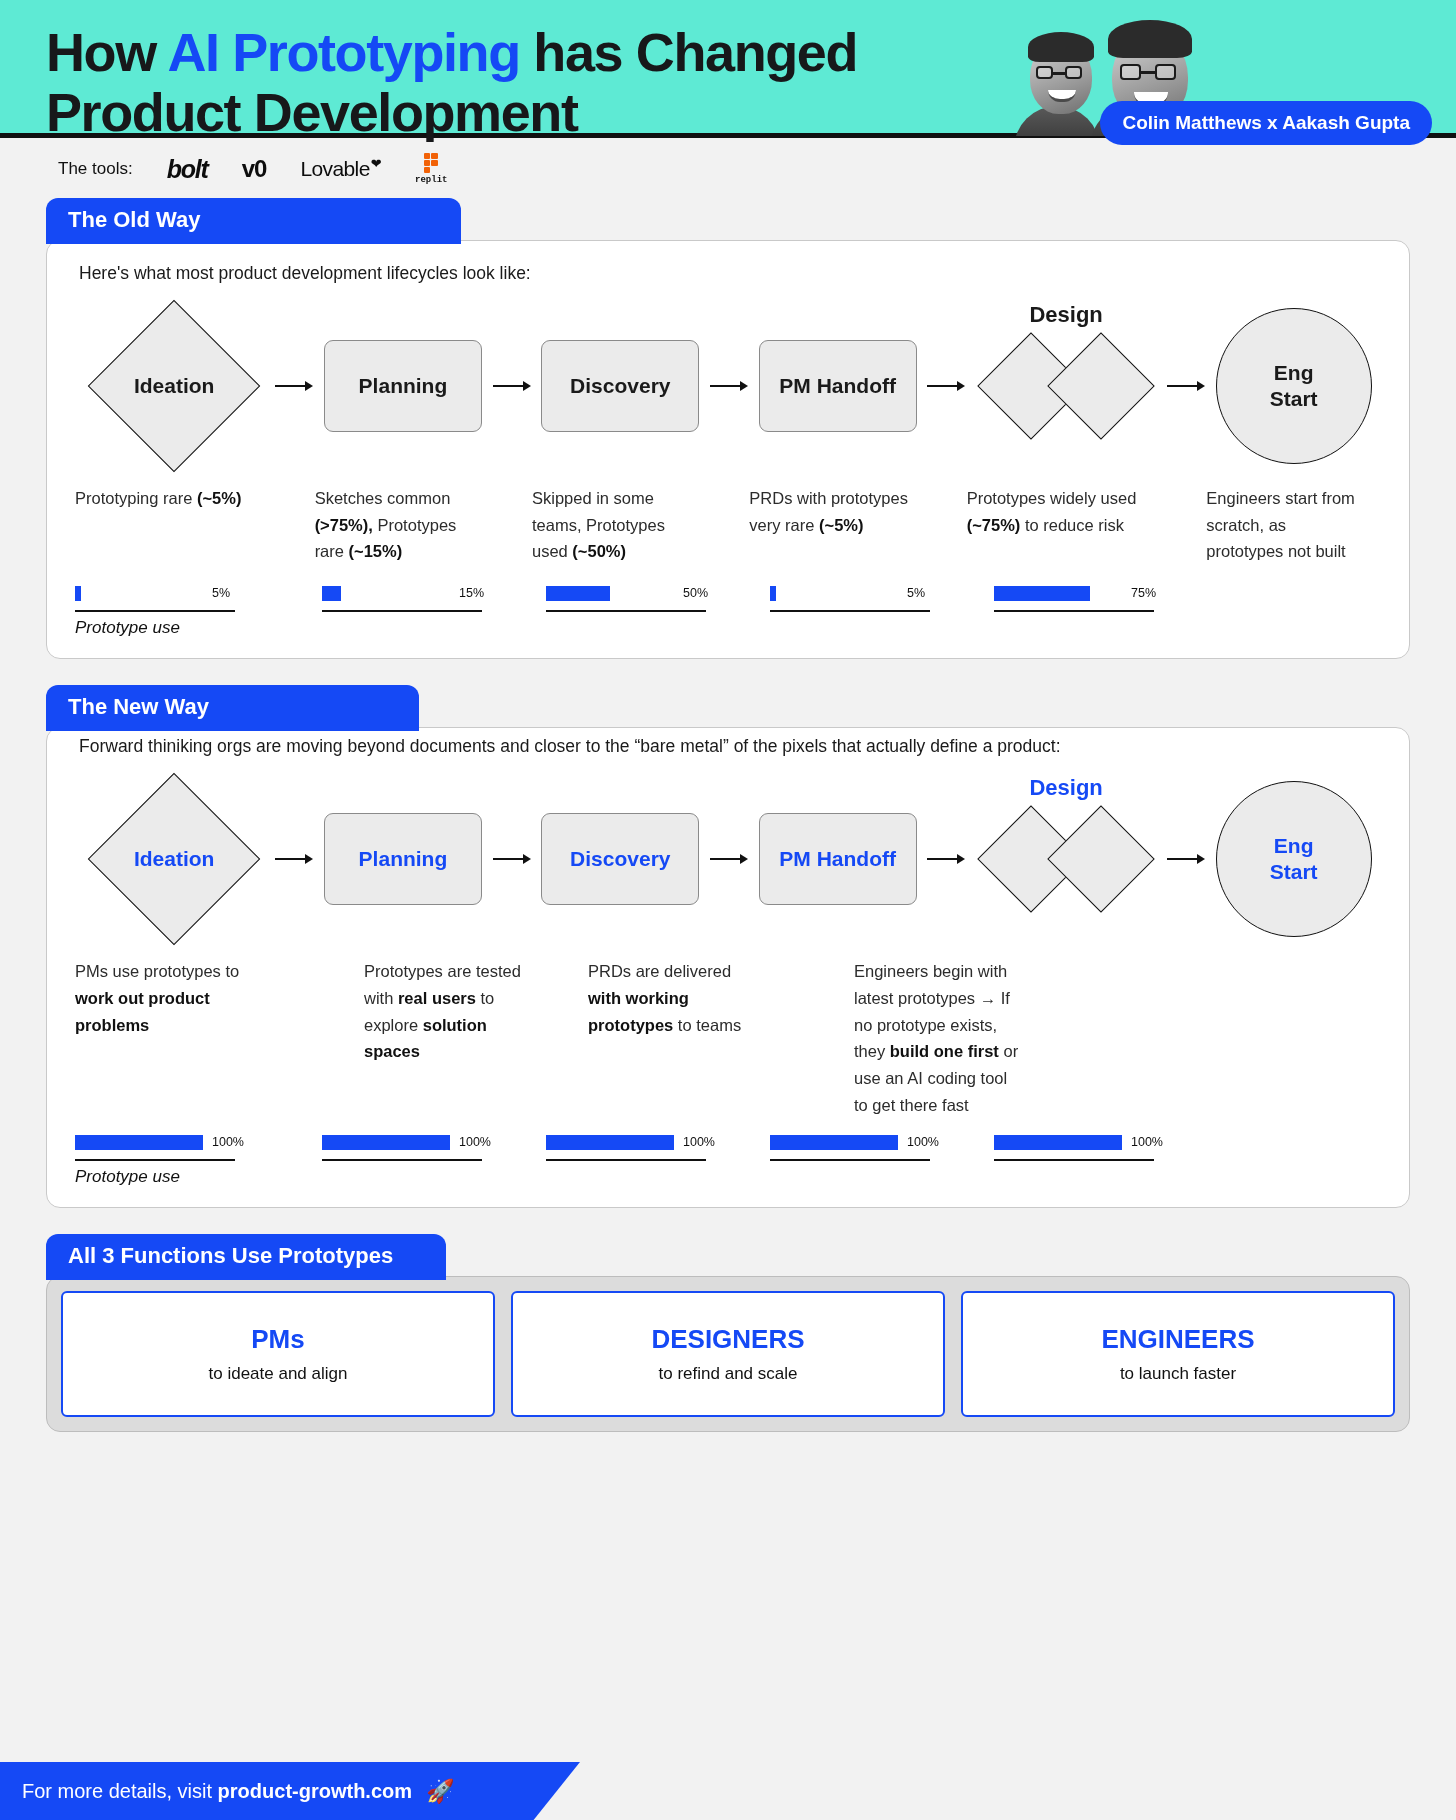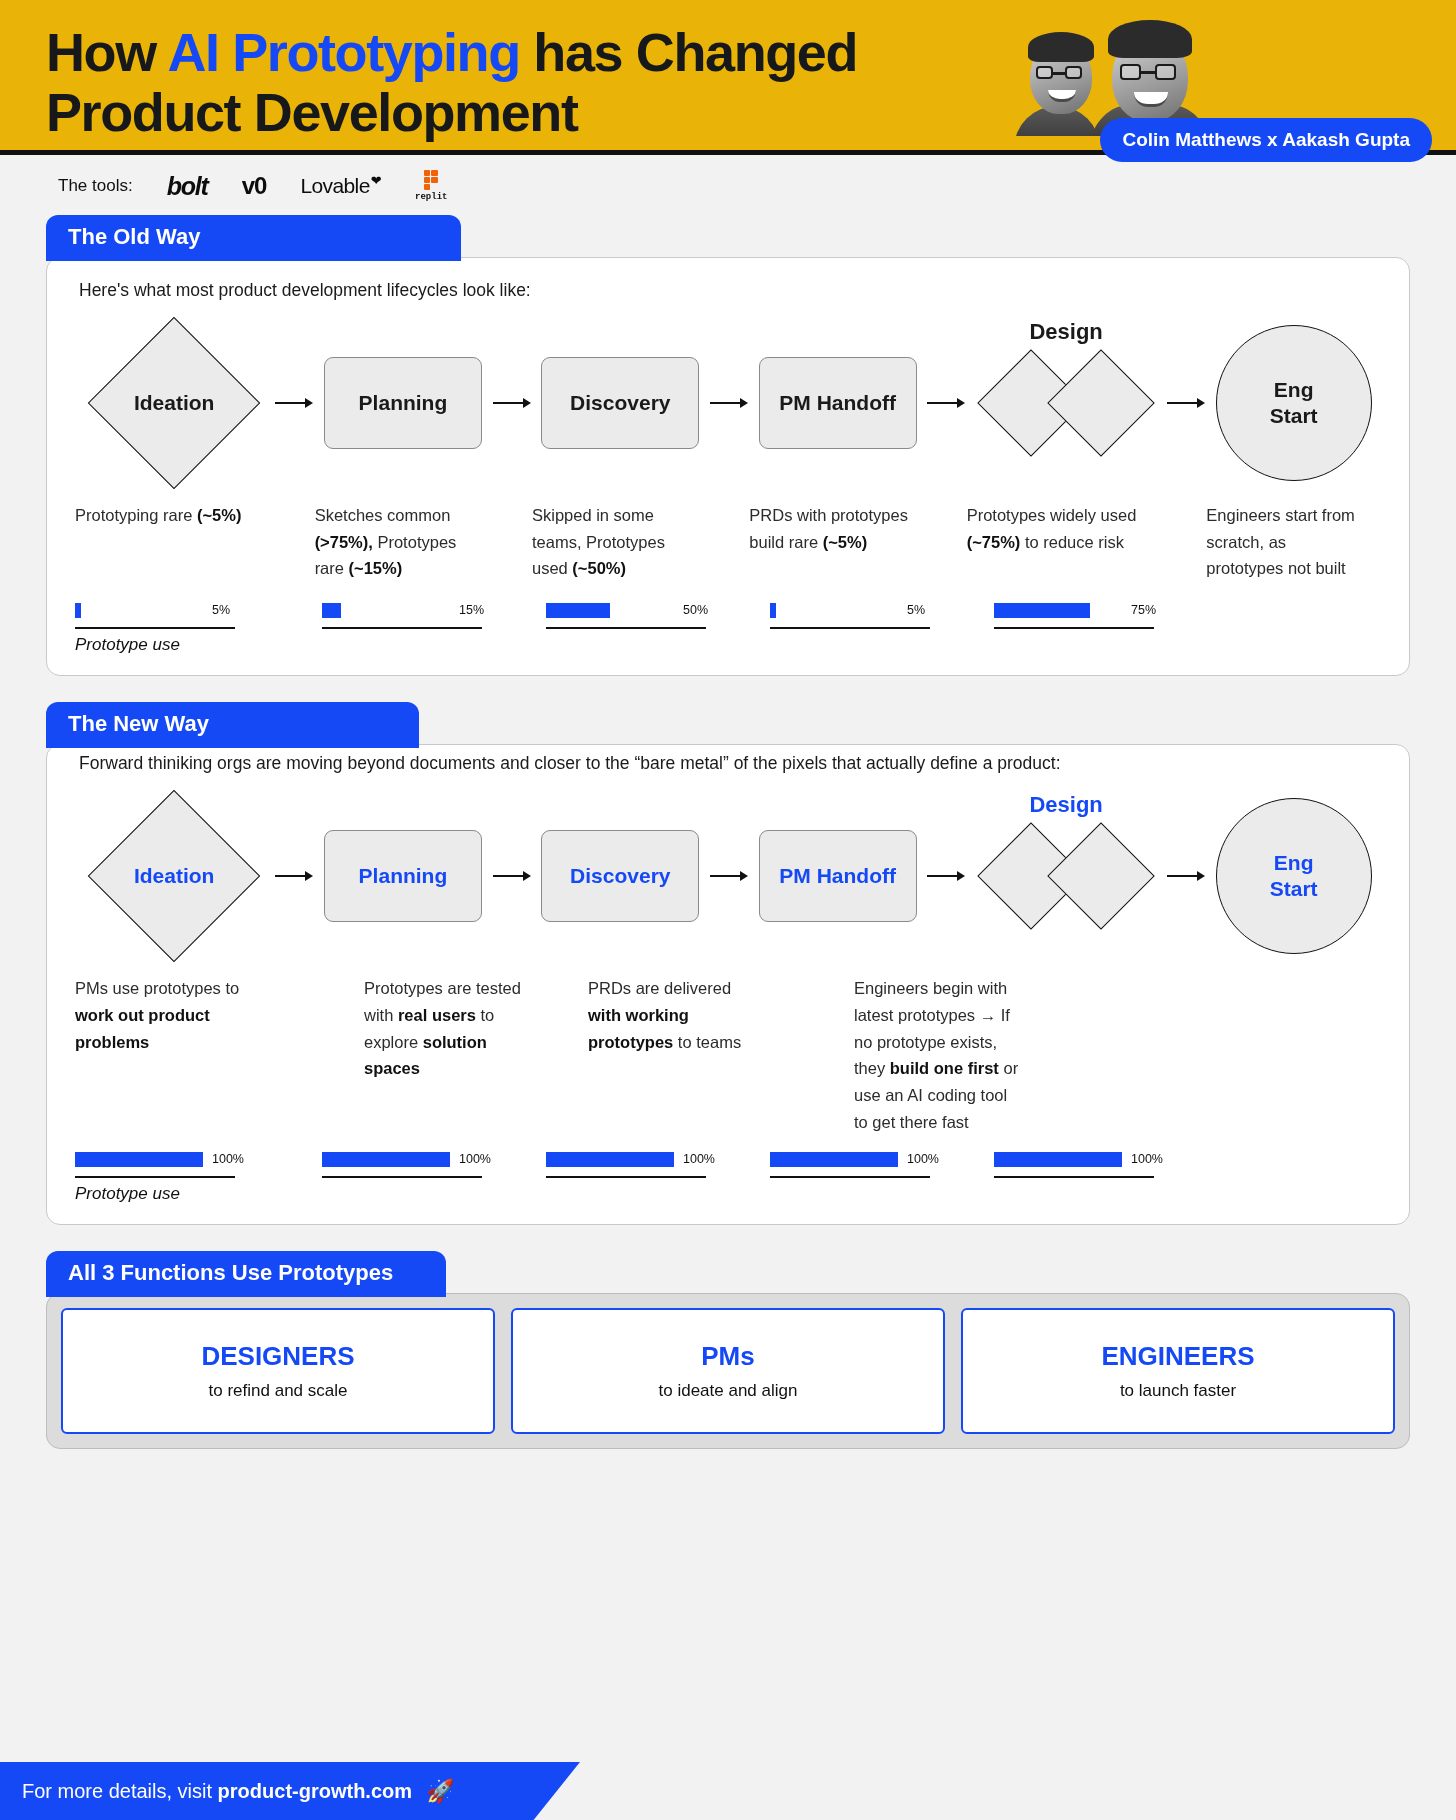--- a/index.html
+++ b/index.html
@@ -8,22 +8,22 @@
     background: #f2f2f2;
     font-family: "Liberation Sans", sans-serif;
     color: #1a1a1a;
     overflow: hidden;
   }
   .page { position: relative; width: 1456px; height: 1820px; }
 
   
   .header {
     position: relative;
-    background: #eab308;
-    height: 155px;
+    background: #5eead4;
+    height: 138px;
     border-bottom: 5px solid #111;
     padding: 22px 40px 0 46px;
   }
   .title {
     font-size: 54px;
     font-weight: 700;
     line-height: 1.12;
     letter-spacing: -1.4px;
     color: #17181a;
     max-width: 1000px;
@@ -340,21 +340,21 @@
         </div>
       </div>
 
       <div class="descs">
         <div class="desc c1"><span>Prototyping rare </span><b>(~5%)</b></div>
         <div class="cgap"></div>
         <div class="desc c2"><span>Sketches common </span><b>(&gt;75%),</b><span> Prototypes rare </span><b>(~15%)</b></div>
         <div class="cgap"></div>
         <div class="desc c3"><span>Skipped in some teams, Prototypes used </span><b>(~50%)</b></div>
         <div class="cgap"></div>
-        <div class="desc c4"><span>PRDs with prototypes build rare </span><b>(~5%)</b></div>
+        <div class="desc c4"><span>PRDs with prototypes very rare </span><b>(~5%)</b></div>
         <div class="cgap"></div>
         <div class="desc c5"><span>Prototypes widely used </span><b>(~75%)</b><span> to reduce risk</span></div>
         <div class="cgap"></div>
         <div class="desc c6"><span>Engineers start from scratch, as prototypes not built</span></div>
       </div>
 
       <div class="bars" style="margin-top:18px;">
         <div class="barcell c1">
           <div class="barrow">
               <div class="bar-track">
@@ -544,26 +544,26 @@
         </div>
       </div>
       <div class="proto-use">Prototype use</div>
     </div>
   </div>
 
   <div class="section" style="margin-top:26px;">
     <div class="tab nar">All 3 Functions Use Prototypes</div>
     <div class="funcs-panel">
       <div class="func-card">
+        <div class="func-title">PMs</div>
+        <div class="func-sub">to ideate and align</div>
+      </div>
+      <div class="func-card">
         <div class="func-title">DESIGNERS</div>
         <div class="func-sub">to refind and scale</div>
-      </div>
-      <div class="func-card">
-        <div class="func-title">PMs</div>
-        <div class="func-sub">to ideate and align</div>
       </div>
       <div class="func-card">
         <div class="func-title">ENGINEERS</div>
         <div class="func-sub">to launch faster</div>
       </div>
     </div>
   </div>
 
   <div class="footer">
     <div class="ftxt">

